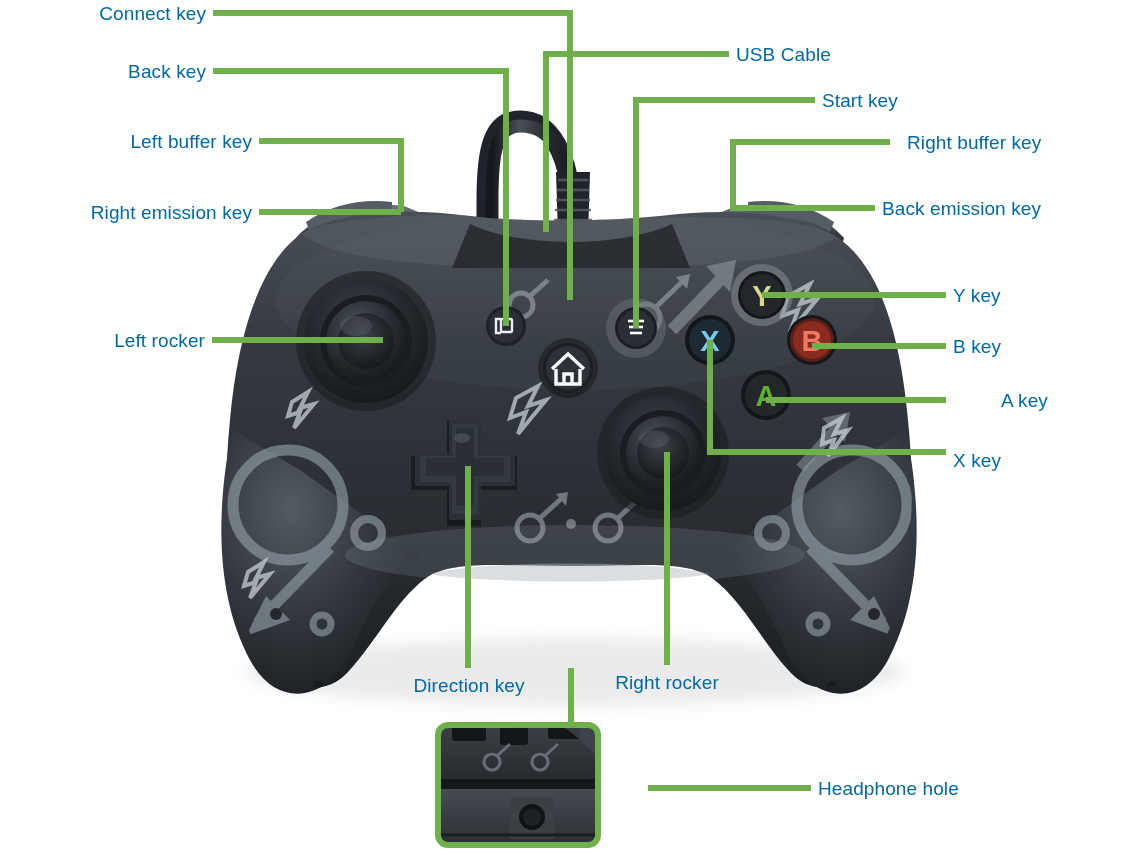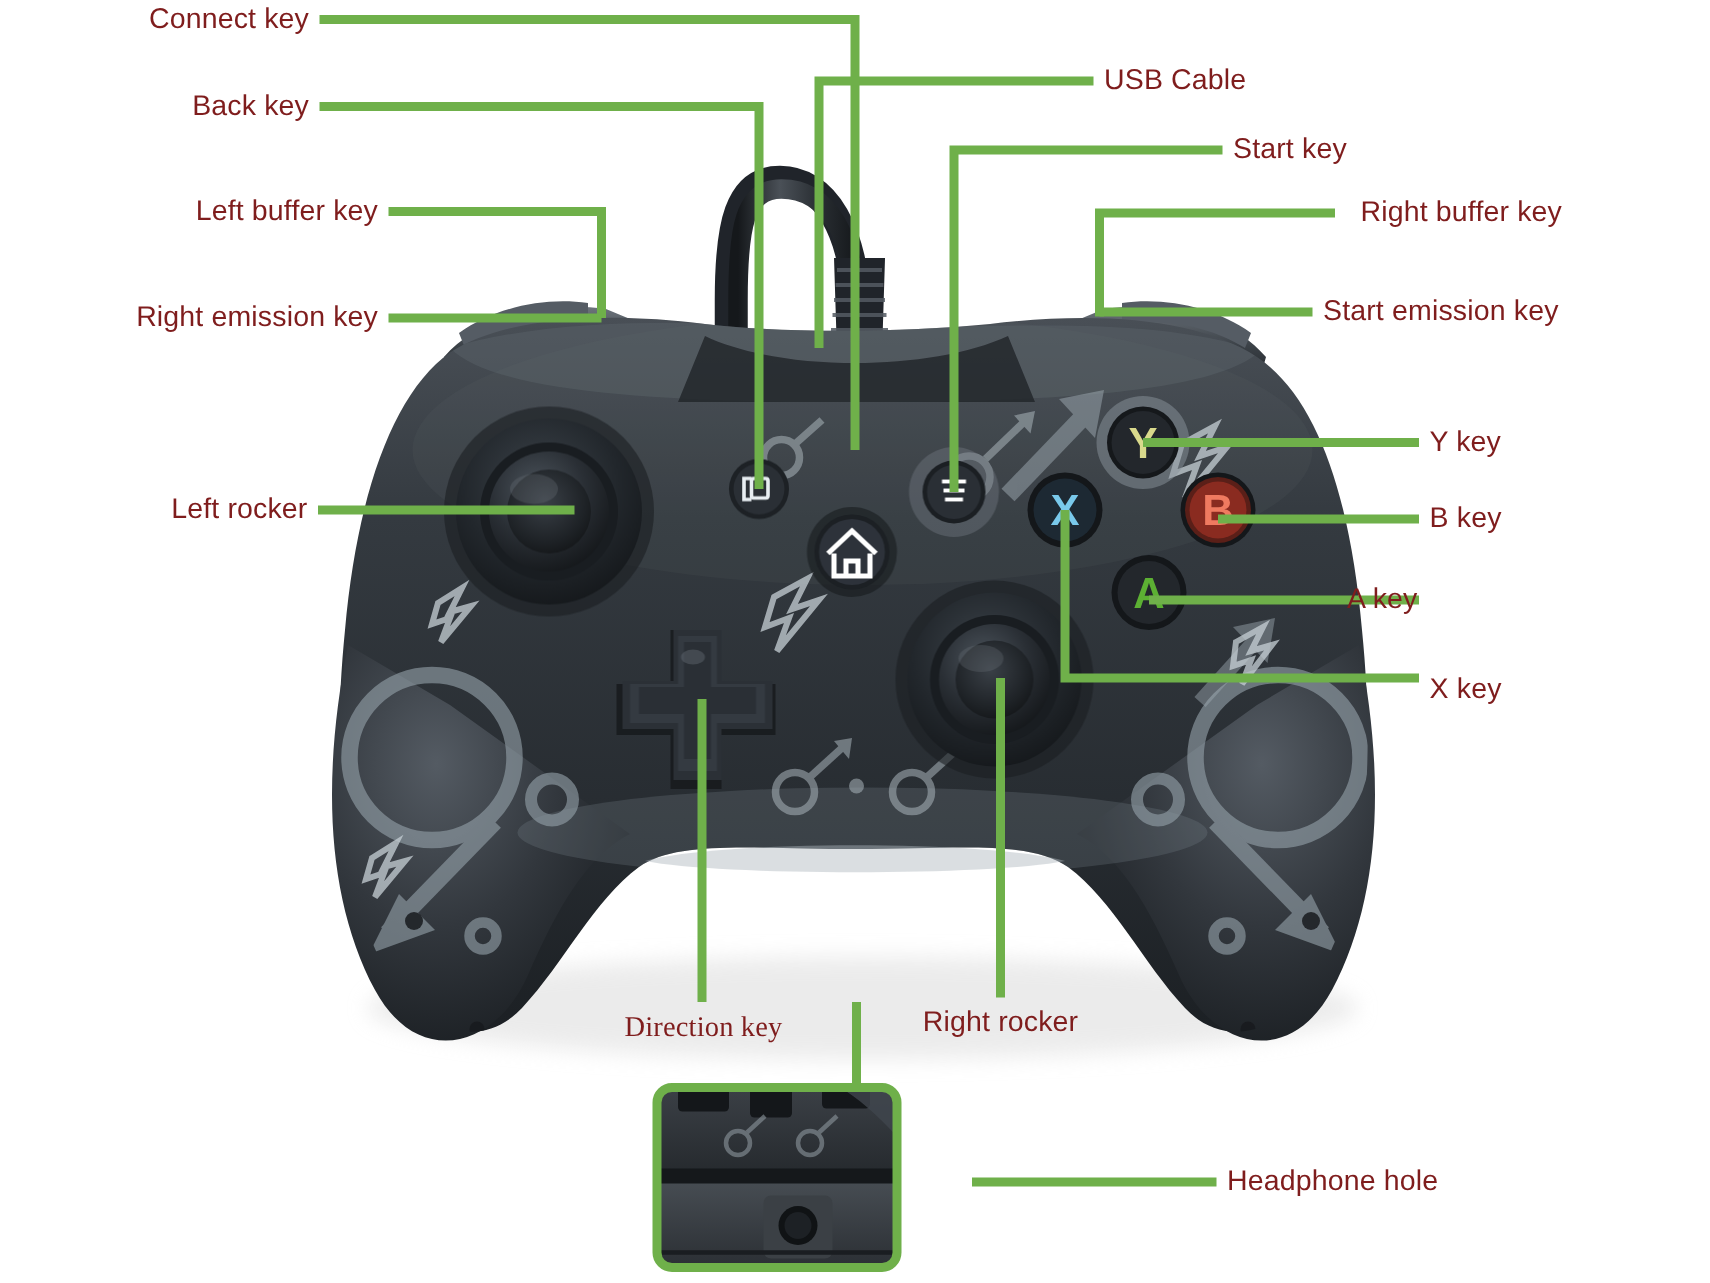--- a/index.html
+++ b/index.html
@@ -19,21 +19,21 @@
     position: absolute;
     left: 0; top: 0;
     width: 1140px;
     height: 855px;
   }
   .callout-label {
     position: absolute;
     font-family: "Liberation Sans", sans-serif;
     font-size: 19px;
     font-weight: 400;
-    color: #7f1d1d;
+    color: #0369a1;
     white-space: nowrap;
     letter-spacing: 0.1px;
     line-height: 1;
   }
   .lbl-right { transform: translateY(-50%); }
   .lbl-left  { transform: translate(-100%, -50%); }
   .lbl-center{ transform: translate(-50%, -50%); }
 </style>
 </head>
 <body>
@@ -403,29 +403,29 @@
   <div class="callout-label lbl-left" style="left:252px; top:212px;">Right emission key</div>
 
   <div class="callout-label lbl-left" style="left:205px; top:340px;">Left rocker</div>
 
   <div class="callout-label lbl-right" style="left:736px; top:54px;">USB Cable</div>
 
   <div class="callout-label lbl-right" style="left:822px; top:100px;">Start key</div>
 
   <div class="callout-label lbl-right" style="left:907px; top:142px;">Right buffer key</div>
 
-  <div class="callout-label lbl-right" style="left:882px; top:208px;">Start emission key</div>
+  <div class="callout-label lbl-right" style="left:882px; top:208px;">Back emission key</div>
 
   <div class="callout-label lbl-right" style="left:953px; top:295px;">Y key</div>
 
   <div class="callout-label lbl-right" style="left:953px; top:346px;">B key</div>
 
-  <div class="callout-label lbl-right" style="left:898px; top:400px;">A key</div>
+  <div class="callout-label lbl-right" style="left:1001px; top:400px;">A key</div>
 
   <div class="callout-label lbl-right" style="left:953px; top:460px;">X key</div>
 
-  <div class="callout-label lbl-center" style="left:469px; top:685px;font-family:Liberation Serif, serif;">Direction key</div>
+  <div class="callout-label lbl-center" style="left:469px; top:685px;">Direction key</div>
 
   <div class="callout-label lbl-center" style="left:667px; top:682px;">Right rocker</div>
 
   <div class="callout-label lbl-right" style="left:818px; top:788px;">Headphone hole</div>
 
 </div>
 
 </body></html>

